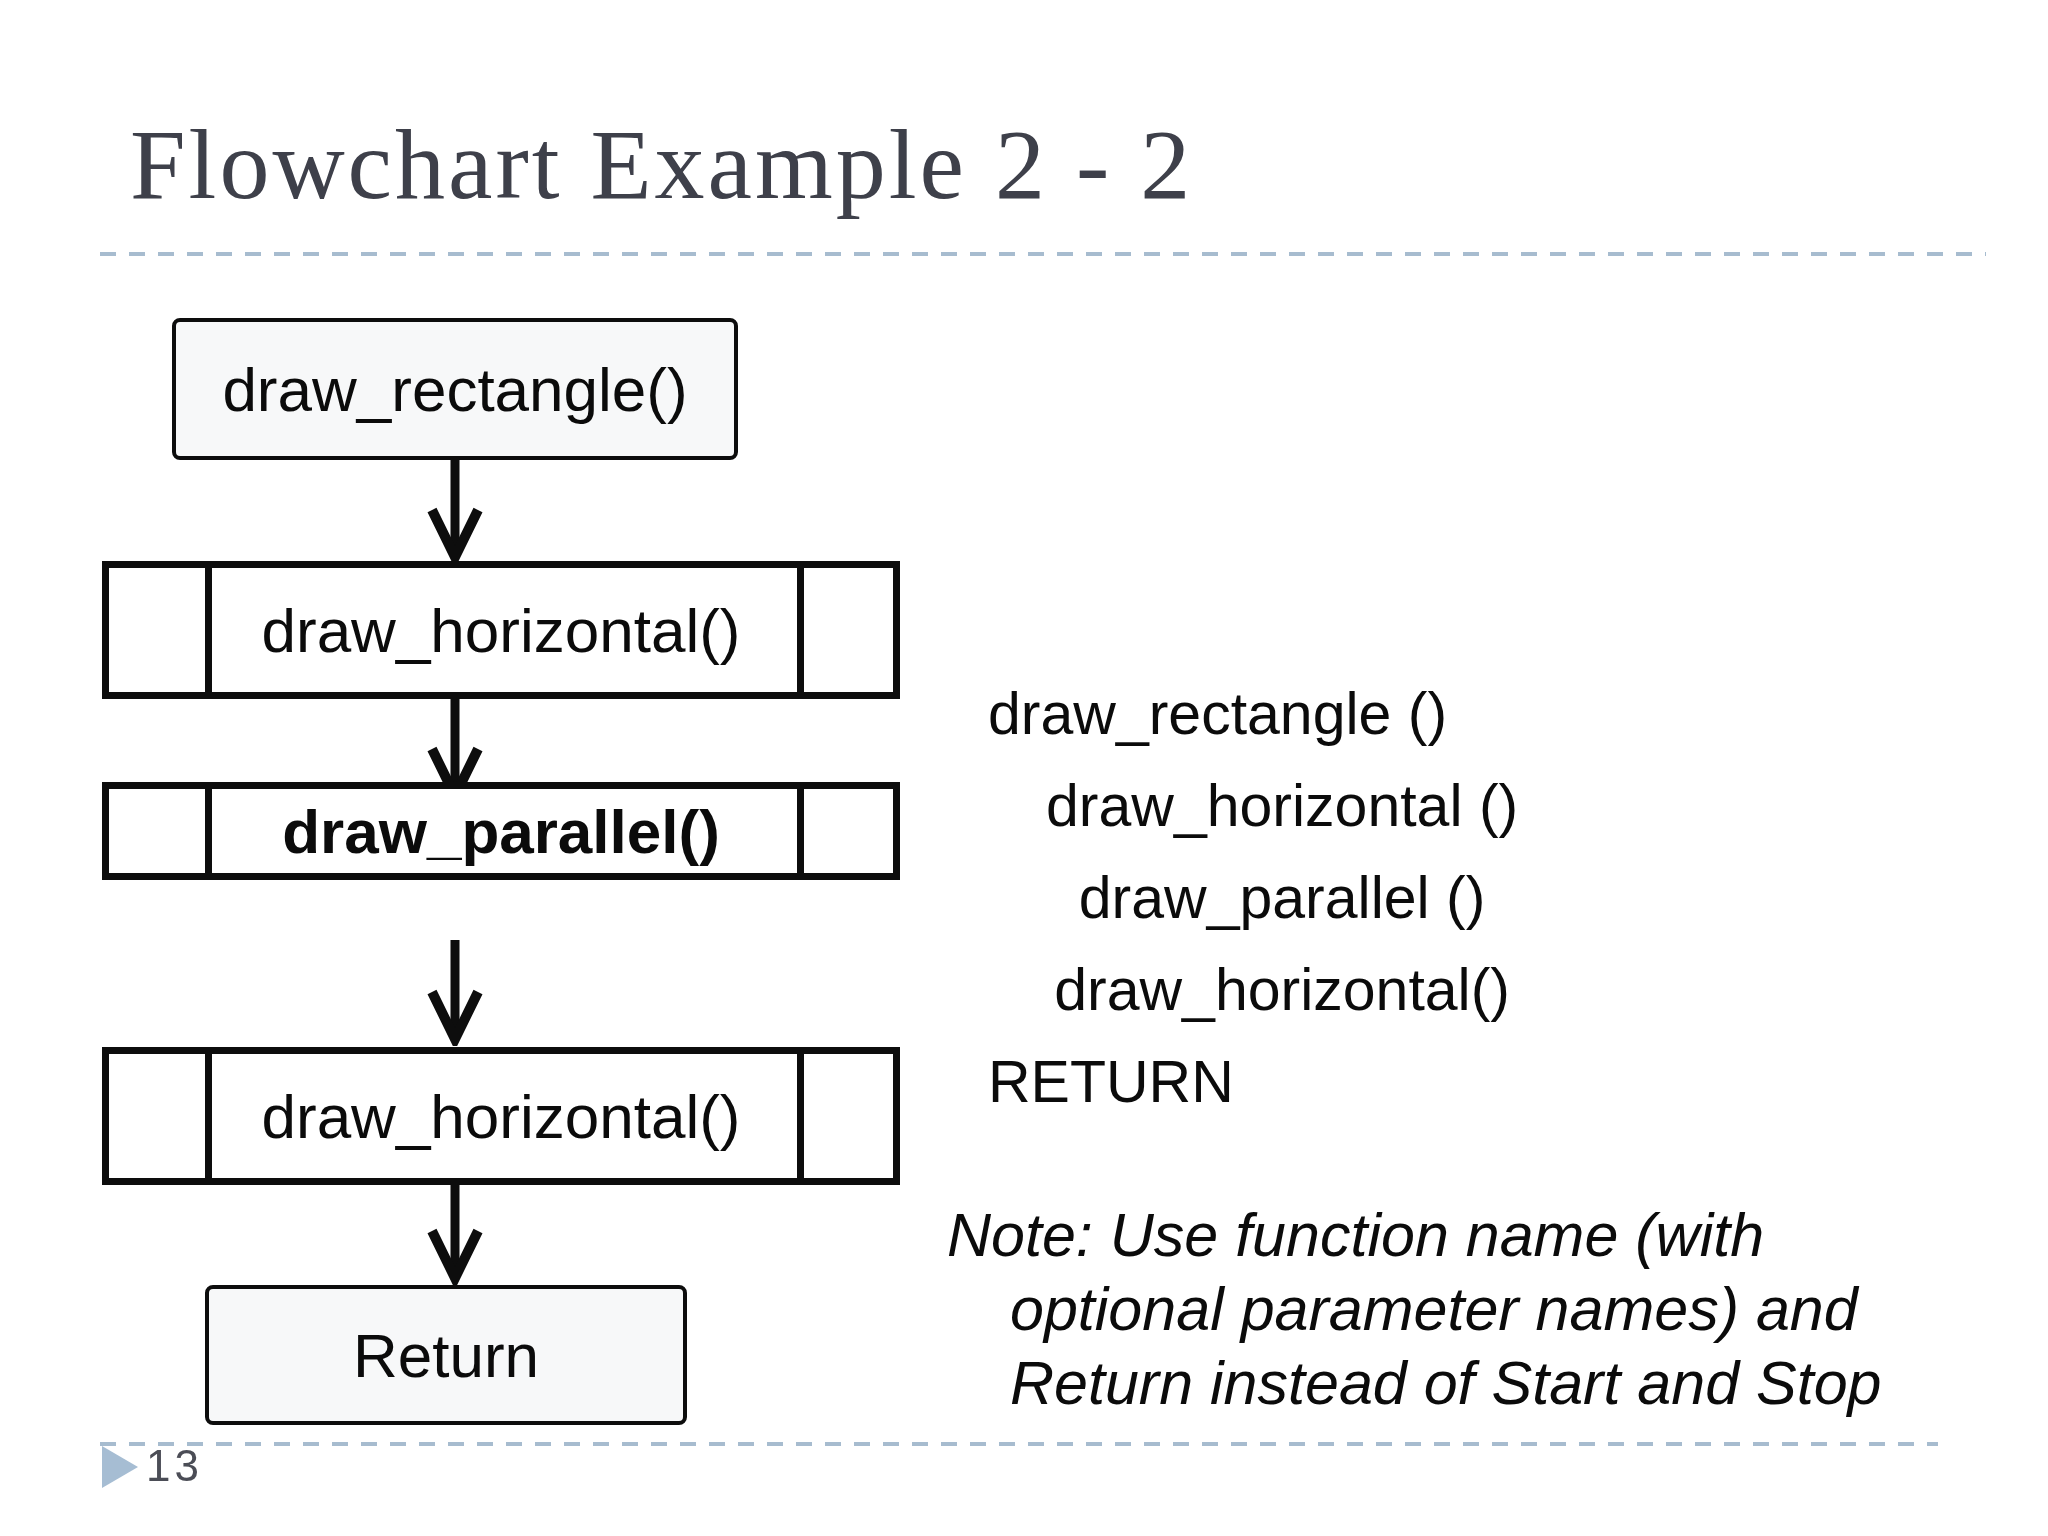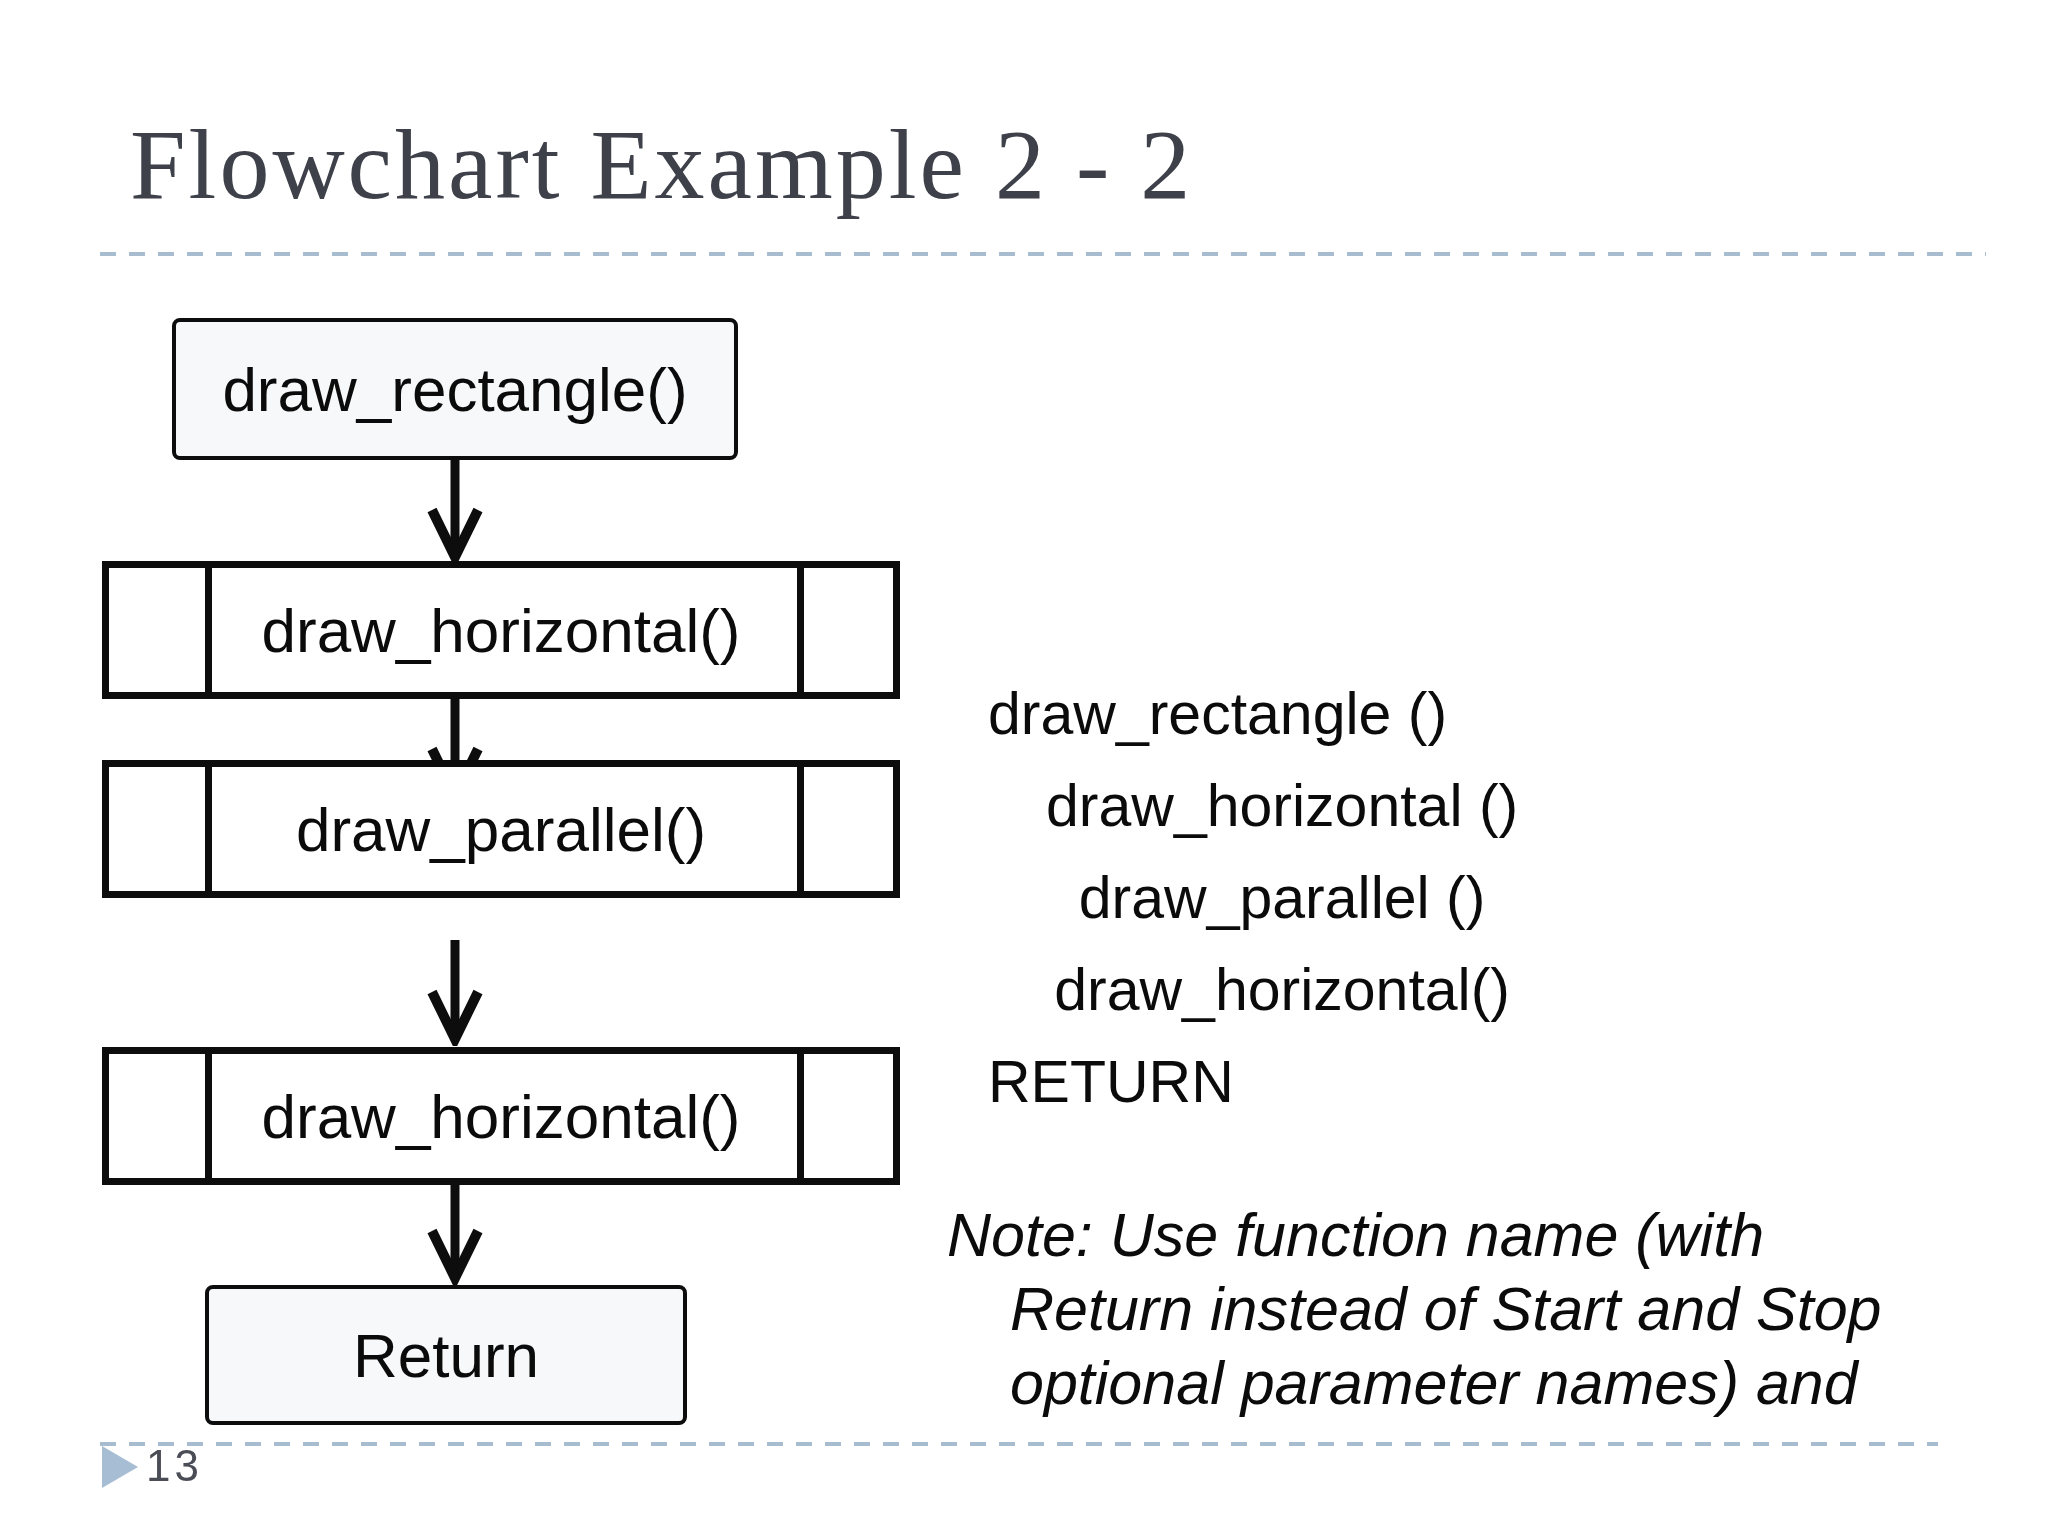--- a/index.html
+++ b/index.html
@@ -44,21 +44,21 @@
     border:4px solid var(--node-border,#0d0d0d);
     border-radius:8px;
     background:var(--node-fill,#f7f8f9);
   }
   .process{
     border:7px solid var(--node-border,#0d0d0d);
     background:#ffffff;
   }
   .n-start{left:172px;top:318px;width:566px;height:142px;}
   .n-1{left:102px;top:561px;width:798px;height:138px;}
-  .n-2{left:102px;top:760px;width:798px;height:138px;}
+  .n-2{left:102px;top:782px;width:798px;height:98px;font-weight:bold;}
   .n-3{left:102px;top:1047px;width:798px;height:138px;}
   .n-end{left:205px;top:1285px;width:482px;height:140px;}
   .bar{
     position:absolute;top:0;bottom:0;width:7px;
     background:var(--node-border,#0d0d0d);
   }
   .bar-l{left:96px;}
   .bar-r{right:89px;}
   .process .node-label{position:relative;z-index:1;}
 
@@ -168,22 +168,22 @@
   <div class="code">
     <div class="code-line">draw_rectangle ()</div>
     <div class="code-line indent">draw_horizontal ()</div>
     <div class="code-line indent">draw_parallel ()</div>
     <div class="code-line indent">draw_horizontal()</div>
     <div class="code-line">RETURN</div>
   </div>
 
   <div class="note">
     <div class="note-line">Note: Use function name (with</div>
+    <div class="note-line indent">optional parameter names) and</div>
     <div class="note-line indent">Return instead of Start and Stop</div>
-    <div class="note-line indent">optional parameter names) and</div>
   </div>
 
   <div class="rule rule-bottom"></div>
 
   <div class="tri"></div>
   <span class="pageno">13</span>
 
 </div>
 
 </body></html>

